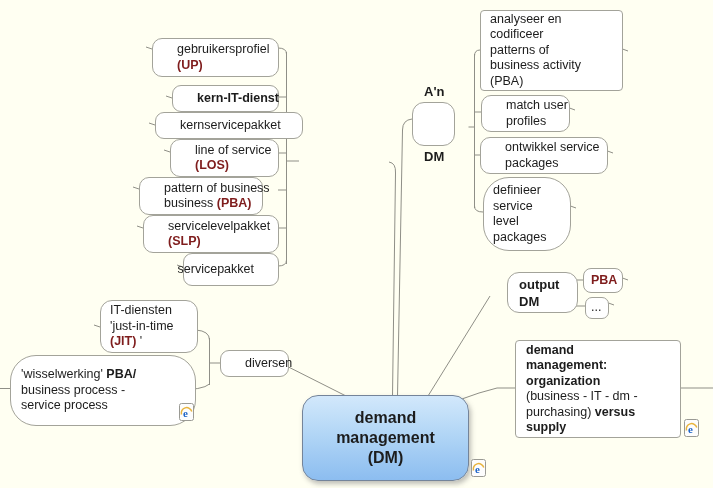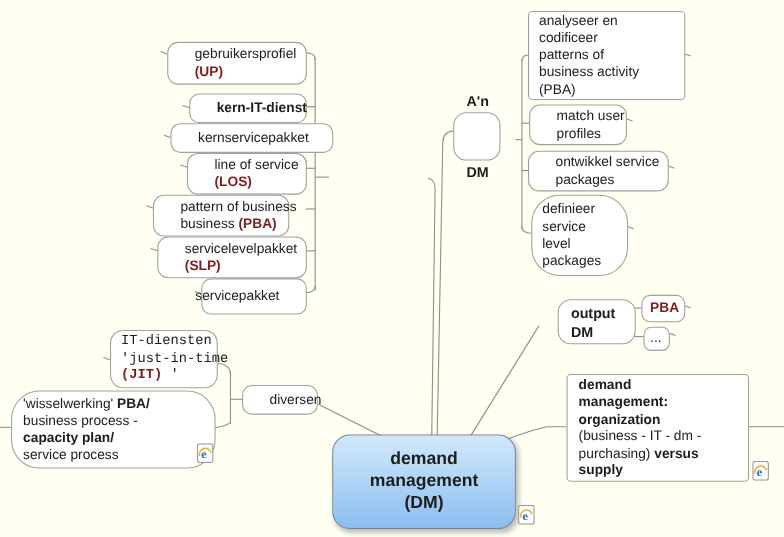--- a/index.html
+++ b/index.html
@@ -163,29 +163,28 @@
     <div><span class="bold">management:</span></div>
     <div><span class="bold">organization</span></div>
     <div><span>(business - IT - dm -</span></div>
     <div><span>purchasing) </span><span class="bold">versus</span></div>
     <div><span class="bold">supply</span></div>
   </div>
 
   <div class="node" style="left:220px;top:350px;width:69px;height:27px;border-radius:9px;">
     <div><span>diversen</span></div>
   </div>
-  <div class="node r12" style="left:100px;top:300px;width:98px;height:53px;padding:2px 9px;font-family:Liberation Mono, monospace;">
+  <div class="node r12" style="left:100px;top:300px;width:98px;height:53px;padding:2px 9px;">
     <div><span>IT-diensten</span></div>
     <div><span>'just-in-time</span></div>
     <div><span class="red">(JIT)</span><span> '</span></div>
   </div>
   <div class="node r14" style="left:10px;top:355px;width:186px;height:71px;padding:4px 10px;">
     <div><span>'wisselwerking' </span><span class="bold">PBA/</span></div>
     <div><span>business process -</span></div>
-    <div><span class="bold">capacity plan/</span></div>
     <div><span>service process</span></div>
   </div>
 
   <div class="node root-node" style="left:302px;top:395px;width:167px;height:86px;">
     <div><span>demand</span></div>
     <div><span>management</span></div>
     <div><span>(DM)</span></div>
   </div>
 
   <span class="ie-icon" style="left:178px;top:403px;">

